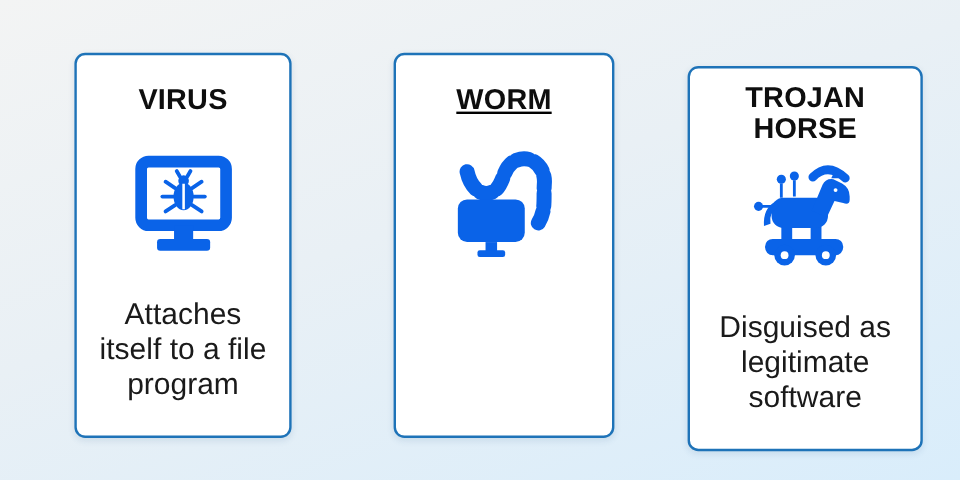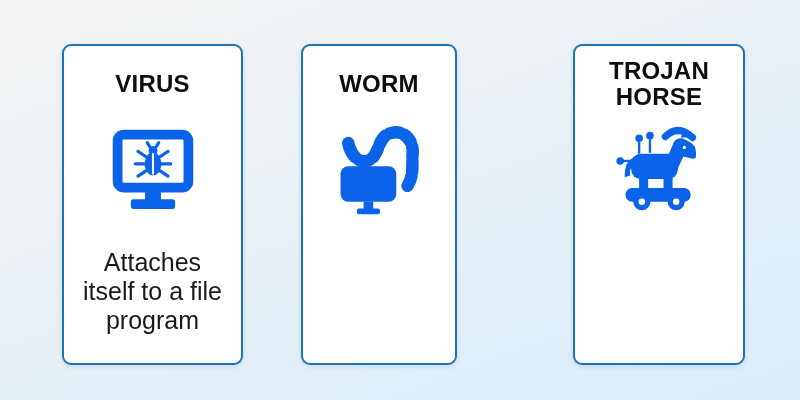--- a/index.html
+++ b/index.html
@@ -19,22 +19,22 @@
     box-sizing: border-box;
     background: var(--card-bg, #ffffff);
     border: 2px solid var(--card-border, #1e73b8);
     border-radius: 9px;
     box-shadow: 0 2px 5px rgba(40, 90, 140, 0.12);
     display: flex;
     flex-direction: column;
     align-items: center;
   }
   .card-virus  { left: 62px;  width: 181px; }
-  .card-worm   { left: 301px; width: 156px; }
-  .card-trojan { left: 573px; width: 172px; }
+  .card-worm   { left: 328px; width: 184px; text-decoration: underline; }
+  .card-trojan { left: 573px; width: 196px; margin-top: 11px; }
   .card-title {
     margin-top: 12px;
     height: 52px;
     display: flex;
     align-items: center;
     justify-content: center;
     text-align: center;
     font-size: 24px;
     font-weight: 700;
     line-height: 26px;
@@ -127,15 +127,18 @@
             <path d="M42 33 L42 18"></path>
             <path d="M22 42 L12 42"></path>
           </g>
           <circle cx="30" cy="17" r="4.2"></circle>
           <circle cx="42" cy="14" r="4.2"></circle>
           <circle cx="9" cy="42" r="4.2"></circle>
           <circle cx="80" cy="27" r="1.8" fill="#ffffff"></circle>
         </g>
       </svg>
     </div>
+    <div class="card-desc">Disguised as
+legitimate
+software</div>
   </div>
 
 </div>
 
 </body></html>

